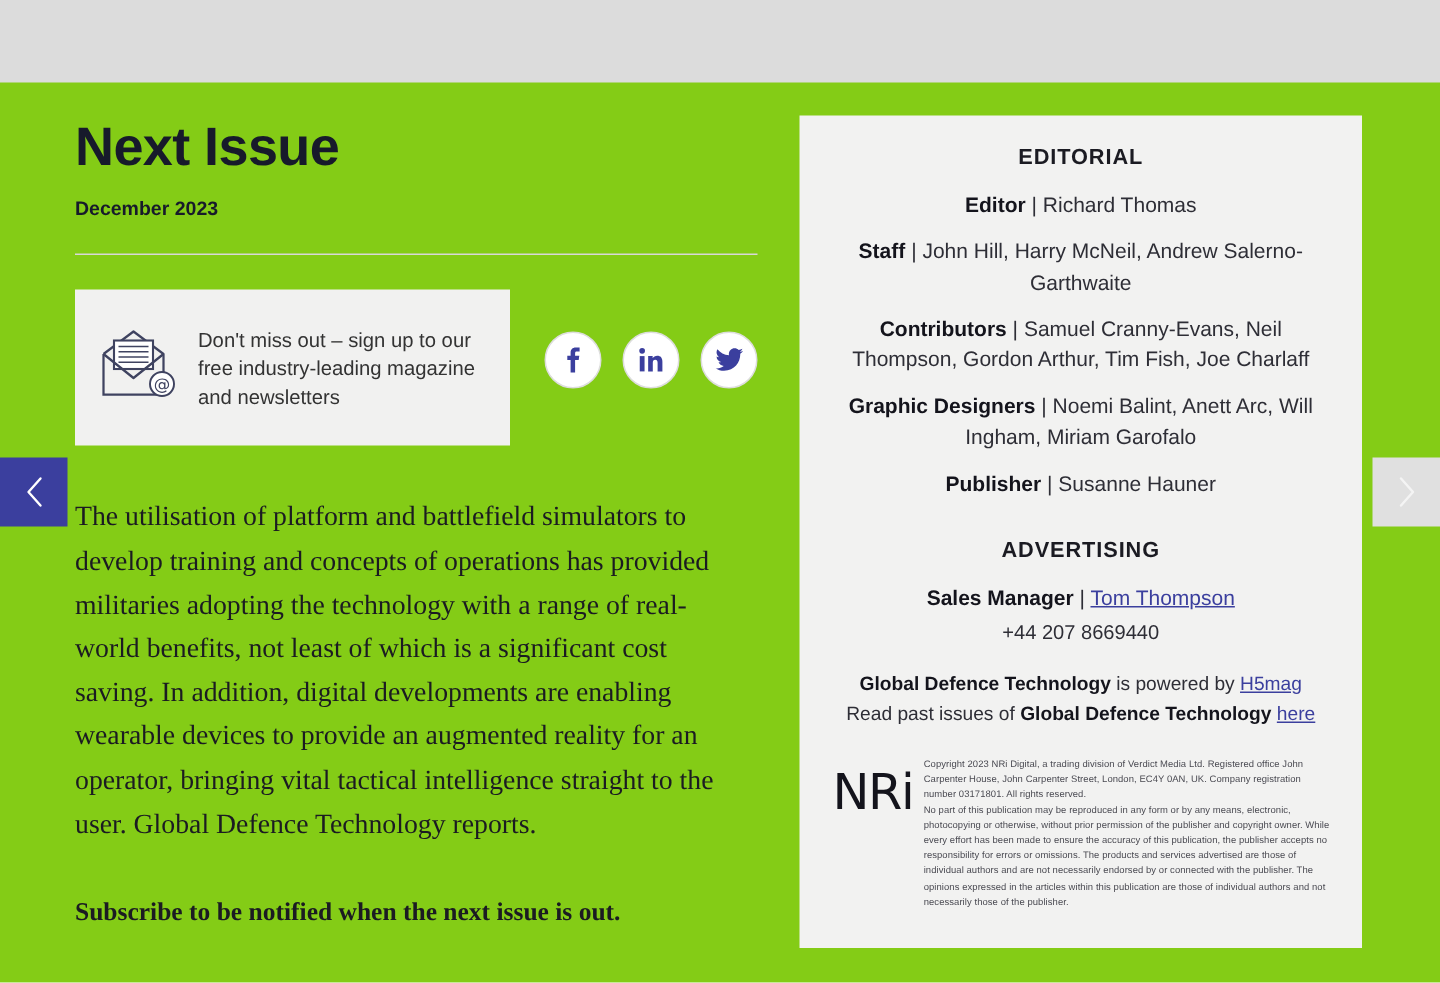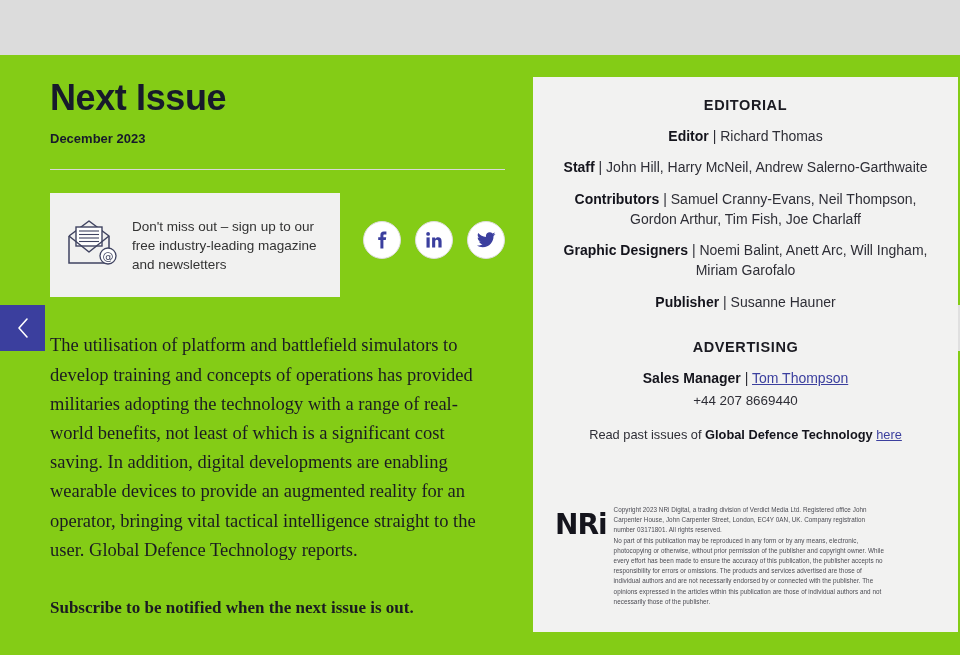--- a/index.html
+++ b/index.html
@@ -129,21 +129,21 @@
     font-family: "Liberation Serif", serif;
     font-size: 17px;
     font-weight: 700;
     color: #1b1b22;
   }
 
   
   .right-panel {
     position: absolute;
     left: 533px; top: 77px;
-    width: 425px;
+    width: 375px;
     height: 555px;
     background: #f2f2f1;
     padding: 20px 22px 0 22px;
   }
 
   .panel-heading {
     text-align: center;
     font-size: 14.5px;
     font-weight: 700;
     letter-spacing: 0.6px;
@@ -188,22 +188,22 @@
     position: absolute;
     left: 22px;
     top: 428px;
     width: 333px;
     display: flex;
     align-items: flex-start;
   }
 
   .nri-logo {
     flex: 0 0 auto;
-    font-size: 28px;
-    font-weight: 700;
+    font-size: 33px;
+    font-weight: 400;
     letter-spacing: -1px;
     color: #14141c;
     line-height: 1;
     margin-top: 6px;
     margin-right: 7px;
     font-family: "DejaVu Sans", sans-serif;
   }
 
   .copyright-text {
     font-size: 6.3px;
@@ -326,20 +326,23 @@
     <div class="panel-heading secondary">ADVERTISING</div>
 
     <div class="credit-line">
       <b>Sales Manager</b><span> | </span><a class="credit-link" href="#">Tom Thompson</a>
     </div>
 
     <div class="phone-line">+44 207 8669440</div>
 
     <div class="powered-block">
       <div>
+        <b>Global Defence Technology</b><span> is powered by </span><a class="credit-link" href="#">H5mag</a>
+      </div>
+      <div>
         <span>Read past issues of </span><b>Global Defence Technology</b> <a class="credit-link" href="#">here</a>
       </div>
     </div>
 
     <div class="copyright-block">
       <span class="nri-logo">NRi</span>
       <span class="copyright-text">
         <span>Copyright 2023 NRi Digital, a trading division of Verdict Media Ltd. Registered office John Carpenter House, John Carpenter Street, London, EC4Y 0AN, UK. Company registration number 03171801. All rights reserved.</span>
         <span class="para2">No part of this publication may be reproduced in any form or by any means, electronic, photocopying or otherwise, without prior permission of the publisher and copyright owner. While every effort has been made to ensure the accuracy of this publication, the publisher accepts no responsibility for errors or omissions. The products and services advertised are those of individual authors and are not necessarily endorsed by or connected with the publisher. The opinions expressed in the articles within this publication are those of individual authors and not necessarily those of the publisher.</span>
       </span>

